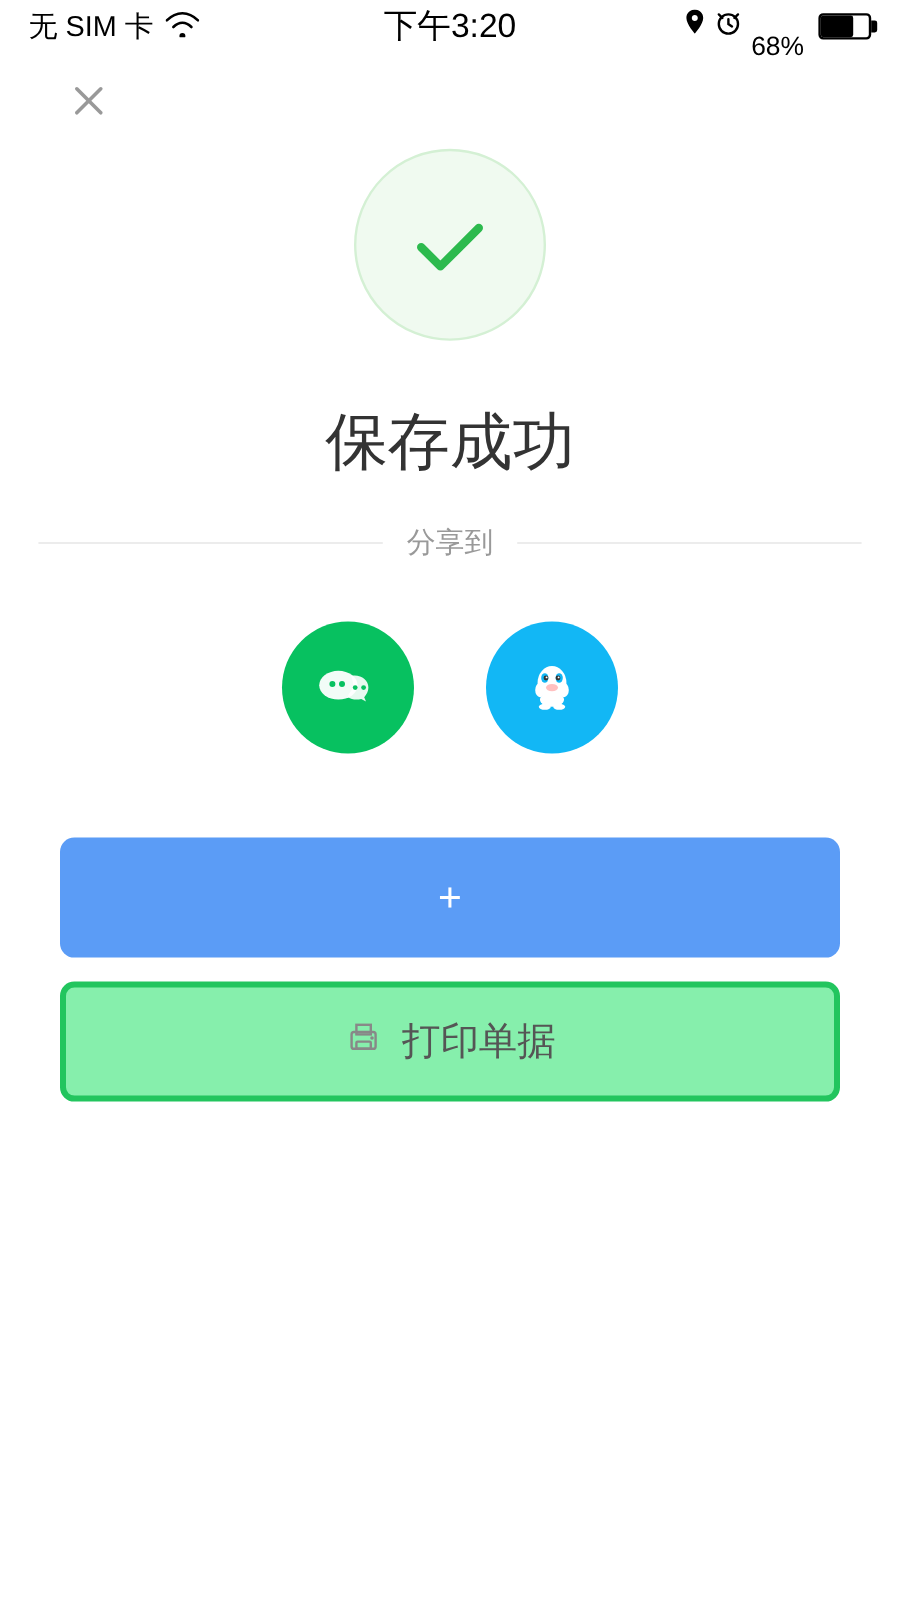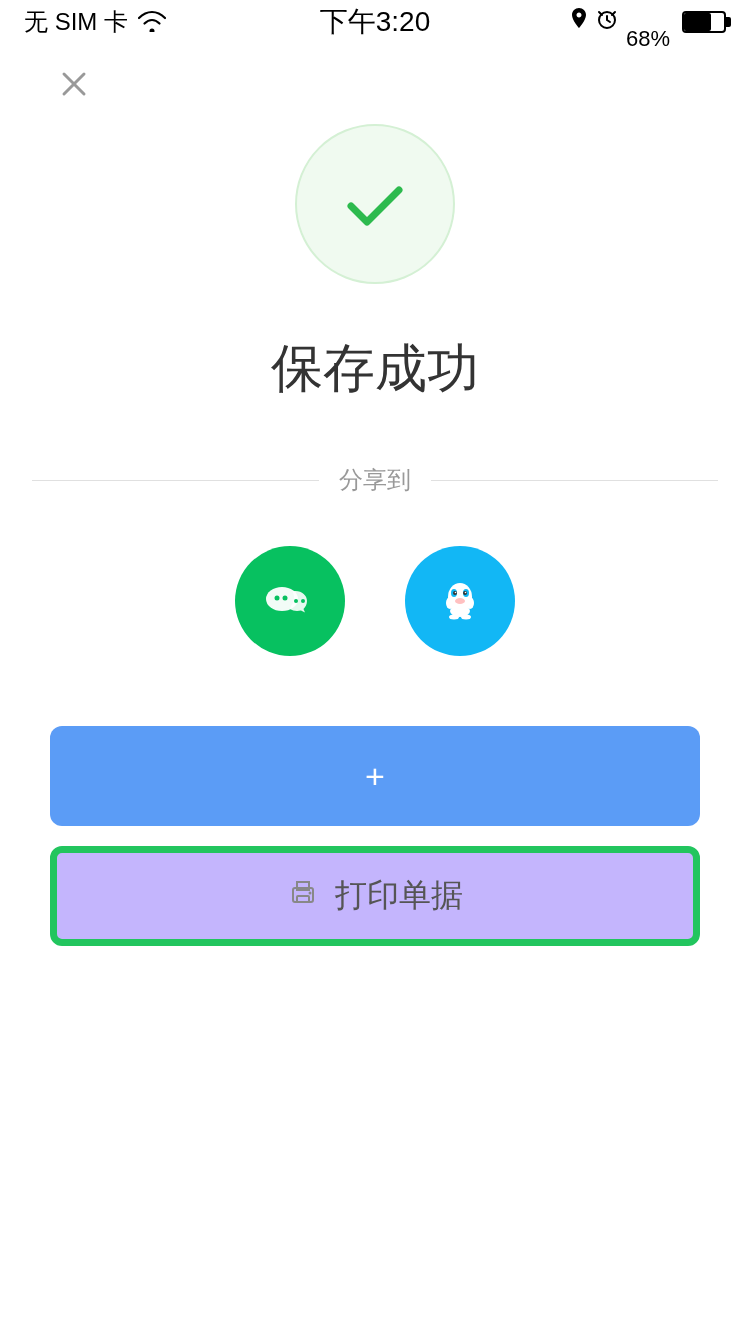--- a/index.html
+++ b/index.html
@@ -126,21 +126,21 @@
     .success-circle svg {
       width: 80px;
       height: 80px;
     }
 
     
     .success-title {
       font-size: 52px;
       font-weight: 500;
       color: #333;
-      margin-bottom: 60px;
+      margin-bottom: 32px;
     }
 
     
     .share-divider {
       width: 100%;
       display: flex;
       align-items: center;
       padding: 0 32px;
       margin-bottom: 50px;
       gap: 20px;
@@ -203,22 +203,22 @@
       justify-content: center;
       gap: 16px;
       cursor: pointer;
       font-size: 32px;
       color: #fff;
     }
 
     .btn-secondary {
       width: 100%;
       height: 100px;
-      background: #c4b5fd;
-      border: 7px solid #22c55e;
+      background: #86efac;
+      border: 5px solid #22c55e;
       border-radius: 12px;
       display: flex;
       align-items: center;
       justify-content: center;
       gap: 16px;
       cursor: pointer;
       font-size: 32px;
       color: #555;
     }
   </style>

